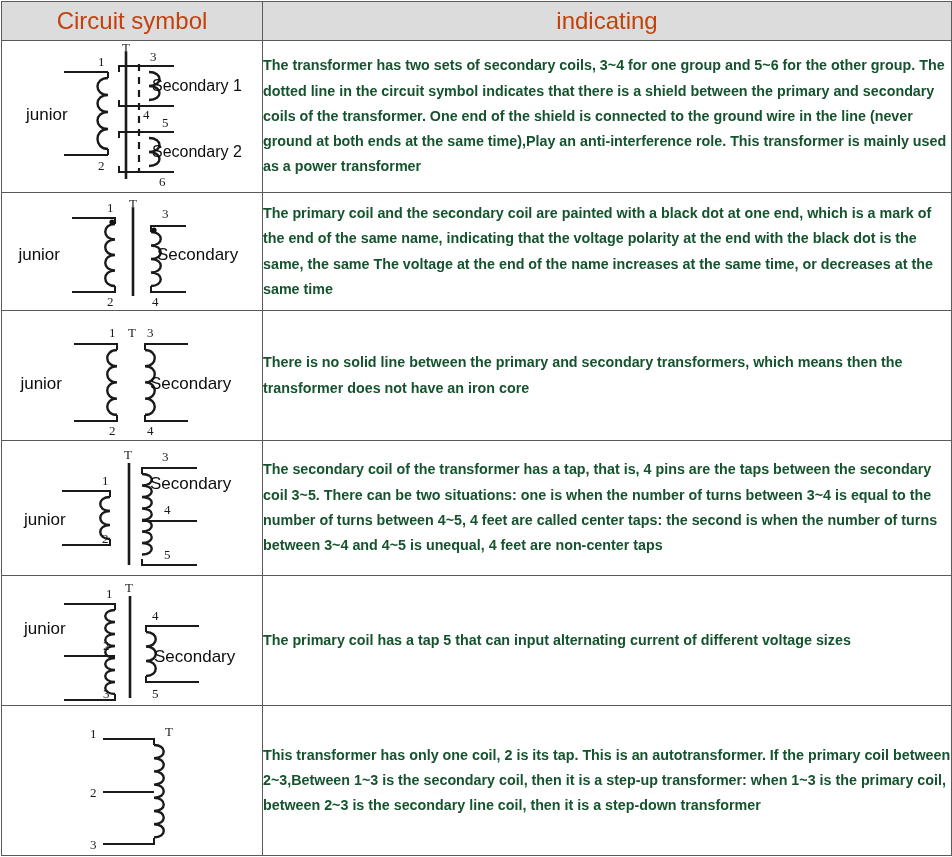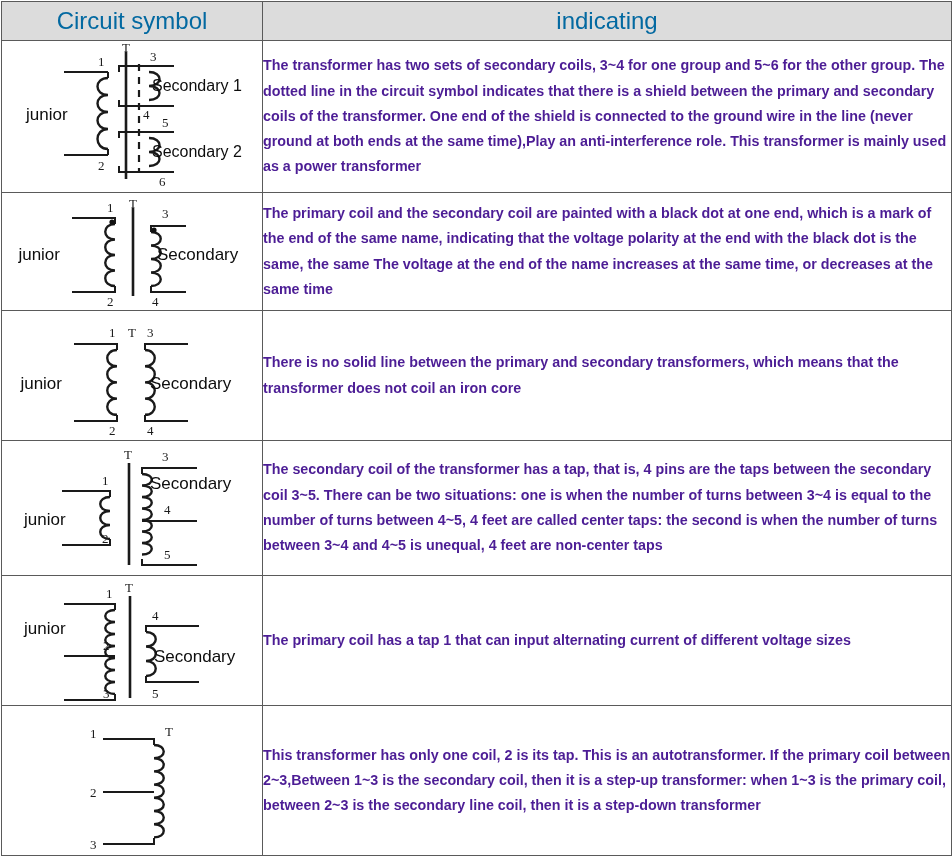--- a/index.html
+++ b/index.html
@@ -23,30 +23,30 @@
   table.tbl td, table.tbl th {
     border: 1.5px solid #5a5a5a;
     padding: 0;
     vertical-align: middle;
   }
   .hdr-cell {
     background: #dcdcdc;
     text-align: center;
     font-weight: 400;
     font-size: 24px;
-    color: #0369a1;
+    color: #c2410c;
     height: 39px;
     letter-spacing: 0px;
   }
   .col-sym { width: 261px; }
   .col-txt { width: 689px; }
   .desc {
     font-size: 14.3px;
     line-height: 1.77;
-    color: #4c1d95;
+    color: #14532d;
     padding: 6px 12px 6px 12px;
     font-weight: 600;
     text-align: left;
   }
   .symcell { position: relative; background:#fff; }
   .symwrap { position: relative; width: 100%; height: 100%; }
   svg.dia { display:block; margin: 0 auto; }
   .lbl { font-family: "Liberation Serif", serif; font-size: 13px; fill:#1a1a1a; }
   .txtword { font-family: "Liberation Sans", sans-serif; font-size: 17px; fill:#0d0d0d; }
   .txtword-sm { font-family: "Liberation Sans", sans-serif; font-size: 16px; fill:#0d0d0d; }
@@ -155,21 +155,21 @@
 
               <path class="wire" stroke-width="2" d="M186,29 H143 V35"></path>
               <path class="wire" stroke-width="2" d="M186,106 H143 V100"></path>
               <path class="wire" stroke-width="2.4" d="M143,35 c13,0 13,16.2 0,16.2 c13,0 13,16.2 0,16.2 c13,0 13,16.2 0,16.2 c13,0 13,16.2 0,16.2"></path>
               <text class="txtword" x="148" y="74">Secondary</text>
               <text class="lbl" x="145" y="22">3</text>
               <text class="lbl" x="145" y="120">4</text>
             </svg>
           </div>
         </td>
-        <td class="desc">There is no solid line between the primary and secondary transformers, which means that the transformer does not coil an iron core</td>
+        <td class="desc">There is no solid line between the primary and secondary transformers, which means then the transformer does not have an iron core</td>
       </tr>
 
       <tr style="height:135px">
         <td class="symcell">
           <div class="symwrap">
             <svg class="dia" width="261" height="130" viewBox="0 0 261 130">
               <line class="core" x1="127" y1="20" x2="127" y2="122"></line>
               <text class="lbl" x="122" y="16">T</text>
 
               <path class="wire" stroke-width="2" d="M60,48 H108 V54"></path>
@@ -211,21 +211,21 @@
 
               <path class="wire" stroke-width="2" d="M197,48 H144 V54"></path>
               <path class="wire" stroke-width="2" d="M197,104 H144 V98"></path>
               <path class="wire" stroke-width="2.4" d="M144,54 c13,0 13,14.5 0,14.5 c13,0 13,14.5 0,14.5 c13,0 13,15 0,15"></path>
               <text class="txtword" x="152" y="84">Secondary</text>
               <text class="lbl" x="150" y="42">4</text>
               <text class="lbl" x="150" y="120">5</text>
             </svg>
           </div>
         </td>
-        <td class="desc">The primary coil has a tap 1 that can input alternating current of different voltage sizes</td>
+        <td class="desc">The primary coil has a tap 5 that can input alternating current of different voltage sizes</td>
       </tr>
 
       <tr style="height:150px">
         <td class="symcell">
           <div class="symwrap">
             <svg class="dia" width="261" height="146" viewBox="0 0 261 146">
               <text class="lbl" x="163" y="28">T</text>
 
               <path class="wire" stroke-width="2" d="M101,31 H152 V37"></path>
               <path class="wire" stroke-width="2" d="M101,84 H152"></path>

